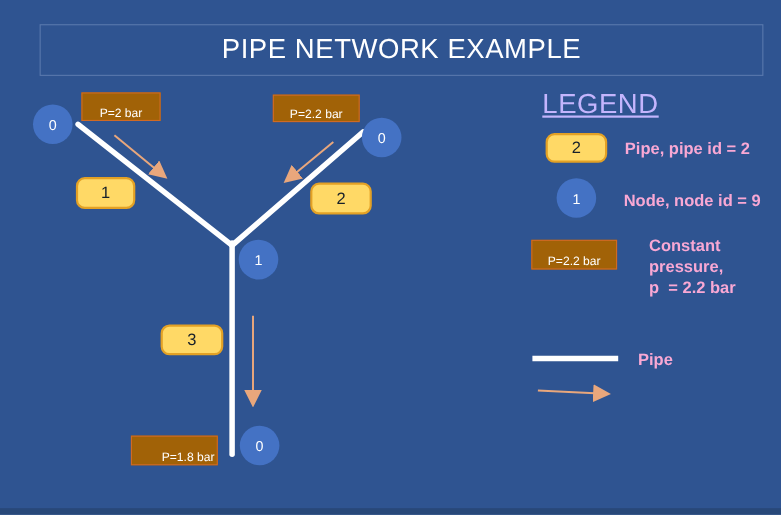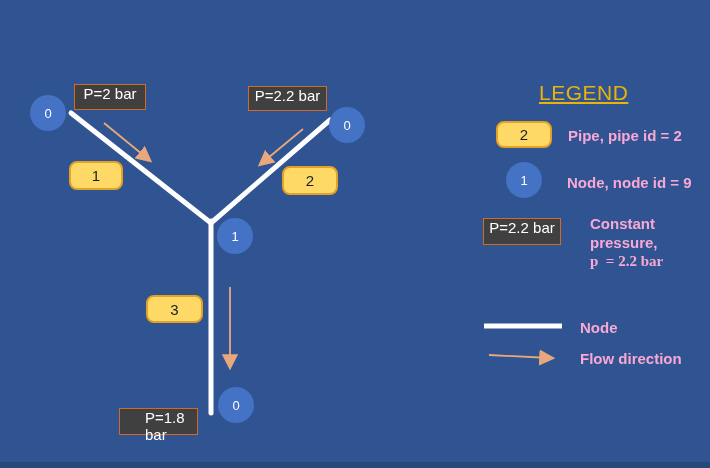--- a/index.html
+++ b/index.html
@@ -17,51 +17,54 @@
   .title-box{
     position:absolute;left:36px;top:22px;width:656px;height:45px;
     border:1px solid rgba(170,190,225,0.35);
     display:flex;align-items:center;justify-content:center;
   }
   .title-text{
     color:#ffffff;font-size:25px;letter-spacing:0.5px;font-weight:400;
   }
   .svg-layer{position:absolute;left:0;top:0;}
   .pbox{
-    position:absolute;background:#404040;border:1px solid #D06A24;
-    color:#ffffff;font-size:15px;
-    display:flex;align-items:flex-start;justify-content:center;
+    position:absolute;background:#a16207;border:1px solid #D06A24;
+    color:#ffffff;font-size:11px;
+    display:flex;align-items:flex-end;justify-content:center;
     box-sizing:border-box;
   }
   .ybox{
     position:absolute;background:#FFD966;border:2px solid #E3A125;
     border-radius:8px;color:#17202A;font-size:15px;
     display:flex;align-items:center;justify-content:center;
     box-sizing:border-box;
   }
   .node{
     position:absolute;width:36px;height:36px;border-radius:50%;
     background:#4472C4;color:#ffffff;font-size:13px;
     display:flex;align-items:center;justify-content:center;
   }
   .legend-heading{
     position:absolute;left:493px;top:81px;
-    color:#eab308;font-size:21px;font-weight:500;
-    text-decoration:underline;letter-spacing:0.5px;margin-left:46px;
+    color:#c4b5fd;font-size:25px;font-weight:500;
+    text-decoration:underline;letter-spacing:0.5px;
   }
   .legend-text{
     position:absolute;color:#f9a8d4;font-size:15px;font-weight:600;
   }
-  .pre{white-space:pre;font-family:Liberation Serif, serif;}
+  .pre{white-space:pre;}
 </style>
 </head>
 <body>
 
 <div class="slide">
 
+  <div class="title-box">
+    <span class="title-text">PIPE NETWORK EXAMPLE</span>
+  </div>
 
   <svg class="svg-layer" width="710" height="468" viewBox="0 0 710 468">
     <defs>
       <marker id="ah" markerWidth="9" markerHeight="9" refX="6" refY="4.5" orient="auto">
         <path d="M0,0 L9,4.5 L0,9 z" fill="#E9A77C"></path>
       </marker>
     </defs>
 
     <line x1="71" y1="113" x2="211" y2="223" stroke="#FFFFFF" stroke-width="5" stroke-linecap="round"></line>
     <line x1="330" y1="120" x2="211" y2="223" stroke="#FFFFFF" stroke-width="5" stroke-linecap="round"></line>
@@ -74,21 +77,21 @@
     <line x1="484" y1="326" x2="562" y2="326" stroke="#FFFFFF" stroke-width="5"></line>
     <line x1="489" y1="355" x2="550" y2="358" stroke="#E9A77C" stroke-width="1.8" marker-end="url(#ah)"></line>
   </svg>
 
   <div class="pbox" style="left:74px;top:84px;width:72px;height:26px;">
     <span>P=2 bar</span>
   </div>
   <div class="pbox" style="left:248px;top:86px;width:79px;height:25px;">
     <span>P=2.2 bar</span>
   </div>
-  <div class="pbox" style="left:119px;top:408px;width:79px;height:27px;padding-left:25px;">
+  <div class="pbox" style="left:119px;top:396px;width:79px;height:27px;padding-left:25px;">
     <span>P=1.8 bar</span>
   </div>
 
   <div class="ybox" style="left:69px;top:161px;width:54px;height:29px;">
     <span>1</span>
   </div>
   <div class="ybox" style="left:282px;top:166px;width:56px;height:29px;">
     <span>2</span>
   </div>
   <div class="ybox" style="left:146px;top:295px;width:57px;height:28px;">
@@ -121,17 +124,16 @@
   <div class="legend-text" style="left:567px;top:174px;">Node, node id = 9</div>
 
   <div class="pbox" style="left:483px;top:218px;width:78px;height:27px;">
     <span>P=2.2 bar</span>
   </div>
   <div class="legend-text" style="left:590px;top:214px;line-height:19px;">
     <div>Constant pressure,</div>
     <div class="pre">p  = 2.2 bar</div>
   </div>
 
-  <div class="legend-text" style="left:580px;top:319px;">Node</div>
-  <div class="legend-text" style="left:580px;top:350px;">Flow direction</div>
+  <div class="legend-text" style="left:580px;top:319px;">Pipe</div>
 
   <div class="bottom-strip"></div>
 </div>
 
 </body></html>

